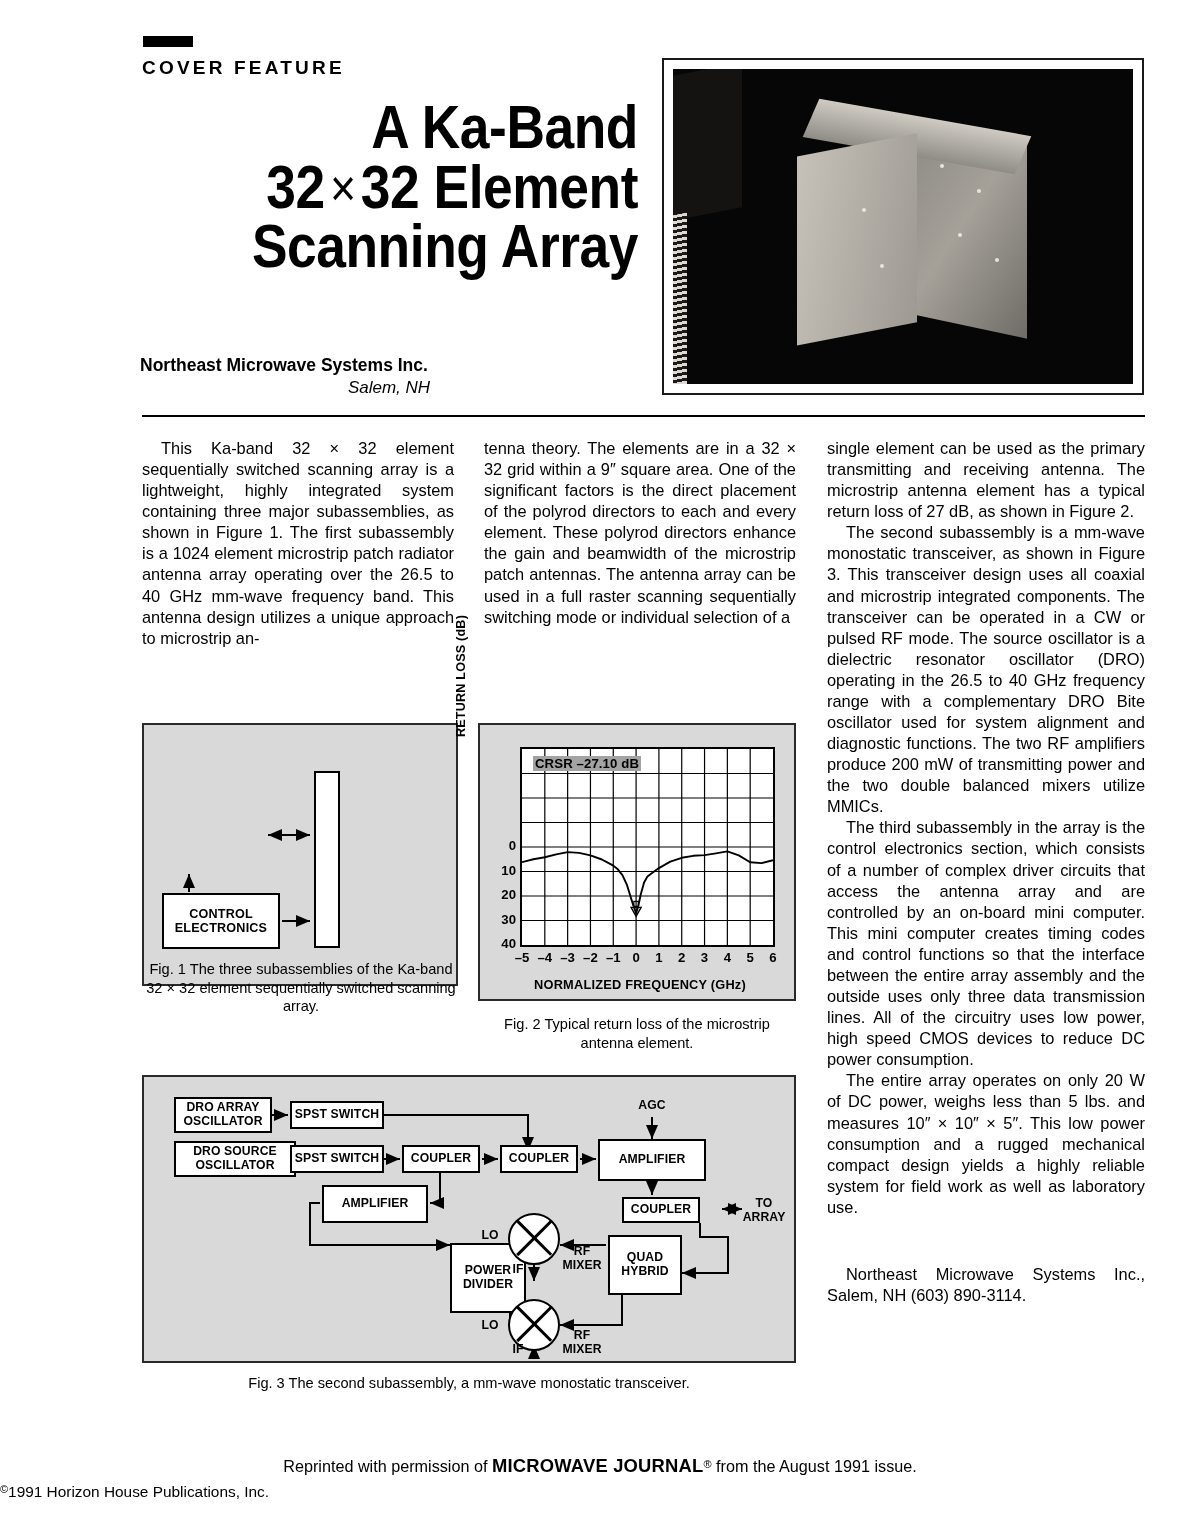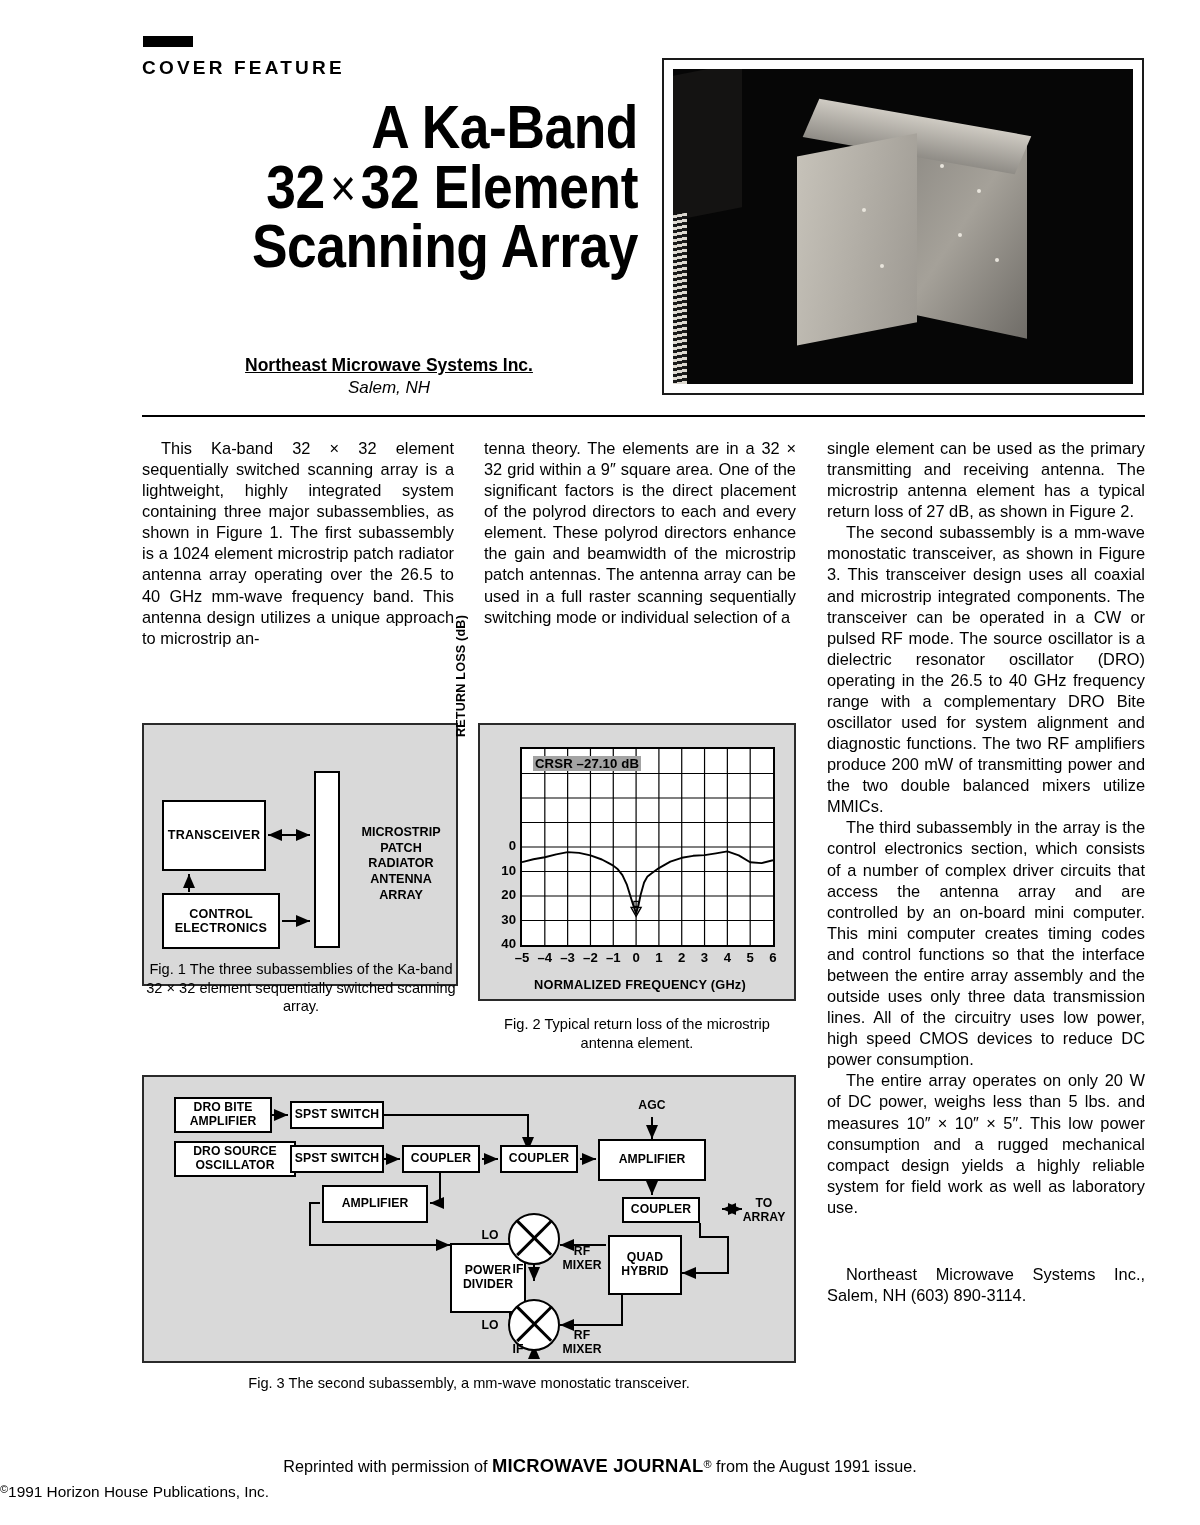--- a/index.html
+++ b/index.html
@@ -54,24 +54,22 @@
     font-weight: normal;
     font-size: 52px;
     padding: 0 6px;
     vertical-align: 2px;
   }
 
   #byline-company {
     position: absolute;
     left: 140px; top: 355px;
     width: 498px;
-    text-align: center;
     font-size: 17.5px;
     font-weight: bold;
-    text-decoration: underline;
   }
   #byline-location {
     position: absolute;
     left: 140px; top: 378px;
     width: 498px;
     text-align: center;
     font-size: 17px;
     font-style: italic;
   }
 
@@ -368,24 +366,22 @@
 
 <div class="col" id="col3">
   <p>single element can be used as the primary transmitting and receiving antenna. The microstrip antenna element has a typical return loss of 27 dB, as shown in Figure 2.</p>
   <p class="indent">The second subassembly is a mm-wave monostatic transceiver, as shown in Figure 3. This transceiver design uses all coaxial and microstrip integrated components. The transceiver can be operated in a CW or pulsed RF mode. The source oscillator is a dielectric resonator oscillator (DRO) operating in the 26.5 to 40 GHz frequency range with a complementary DRO Bite oscillator used for system alignment and diagnostic functions. The two RF amplifiers produce 200 mW of transmitting power and the two double balanced mixers utilize MMICs.</p>
   <p class="indent">The third subassembly in the array is the control electronics section, which consists of a number of complex driver circuits that access the antenna array and are controlled by an on-board mini computer. This mini computer creates timing codes and control functions so that the interface between the entire array assembly and the outside uses only three data transmission lines. All of the circuitry uses low power, high speed CMOS devices to reduce DC power consumption.</p>
   <p class="indent">The entire array operates on only 20 W of DC power, weighs less than 5 lbs. and measures 10″ × 10″ × 5″. This low power consumption and a rugged mechanical compact design yields a highly reliable system for field work as well as laboratory use.</p>
   <p class="closing">Northeast Microwave Systems Inc., Salem, NH (603) 890-3114.</p>
 </div>
 
 <div class="fig-panel" id="fig1-panel">
-  <div class="blk" id="f1-transceiver">TRANSCEIVER</div>
   <div class="blk" id="f1-control">CONTROL ELECTRONICS</div>
   <div class="blk" id="f1-array"></div>
-  <div id="f1-arraylabel">MICROSTRIP PATCH RADIATOR ANTENNA ARRAY</div>
   <svg width="312" height="259" style="position:absolute;left:0;top:0">
     <defs>
       <marker id="ah1" markerWidth="8" markerHeight="8" refX="7" refY="3" orient="auto">
         <path d="M0,0 L7,3 L0,6 z" fill="#000"></path>
       </marker>
       <marker id="ah1s" markerWidth="8" markerHeight="8" refX="7" refY="3" orient="auto">
         <path d="M0,0 L7,3 L0,6 z" fill="#000"></path>
       </marker>
     </defs>
     <line x1="124" y1="110" x2="166" y2="110" stroke="#000" stroke-width="2" marker-end="url(#ah1)"></line>
@@ -486,21 +482,21 @@
     <polyline points="478,218 478,248 416,248" fill="none" stroke="#000" stroke-width="2" marker-end="url(#ah3)"></polyline>
 
     <polyline points="366,178 366,158 388,158" fill="none" stroke="#000" stroke-width="2" marker-end="url(#ah3)"></polyline>
 
     <polyline points="366,212 366,248 388,248" fill="none" stroke="#000" stroke-width="2" marker-end="url(#ah3)"></polyline>
 
     <line x1="390" y1="188" x2="390" y2="204" stroke="#000" stroke-width="2" marker-end="url(#ah3)"></line>
     <line x1="390" y1="276" x2="390" y2="268" stroke="#000" stroke-width="2" marker-end="url(#ah3)"></line>
   </svg>
 
-  <div class="blk3" style="left:30px;top:20px;width:98px;height:36px">DRO BITE AMPLIFIER</div>
+  <div class="blk3" style="left:30px;top:20px;width:98px;height:36px">DRO ARRAY OSCILLATOR</div>
   <div class="blk3" style="left:30px;top:64px;width:122px;height:36px">DRO SOURCE OSCILLATOR</div>
   <div class="blk3" style="left:146px;top:24px;width:94px;height:28px">SPST SWITCH</div>
   <div class="blk3" style="left:146px;top:68px;width:94px;height:28px">SPST SWITCH</div>
   <div class="blk3" style="left:258px;top:68px;width:78px;height:28px">COUPLER</div>
   <div class="blk3" style="left:356px;top:68px;width:78px;height:28px">COUPLER</div>
   <div class="blk3" style="left:454px;top:62px;width:108px;height:42px">AMPLIFIER</div>
   <div class="blk3" style="left:178px;top:108px;width:106px;height:38px">AMPLIFIER</div>
   <div class="blk3" style="left:478px;top:120px;width:78px;height:26px">COUPLER</div>
   <div class="blk3" style="left:306px;top:166px;width:76px;height:70px">POWER DIVIDER</div>
   <div class="blk3" style="left:464px;top:158px;width:74px;height:60px">QUAD HYBRID</div>

